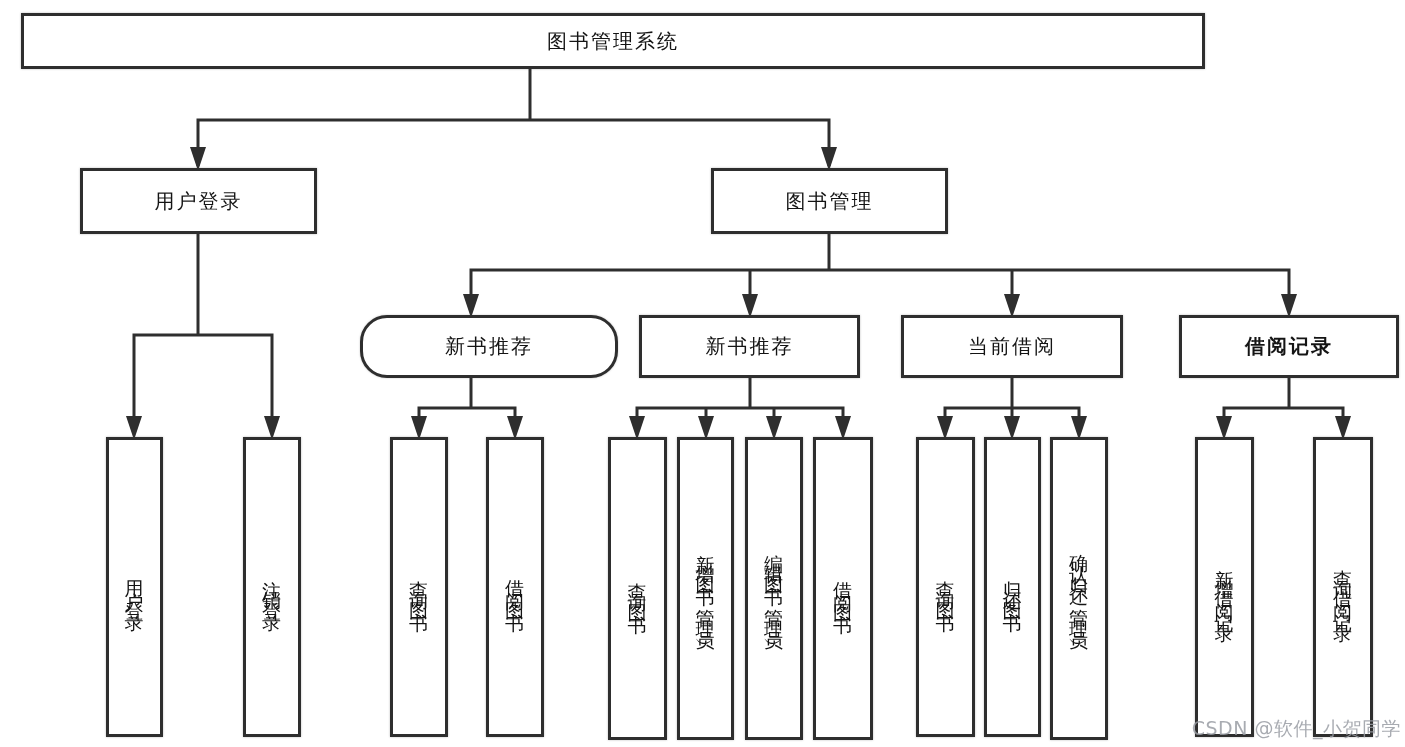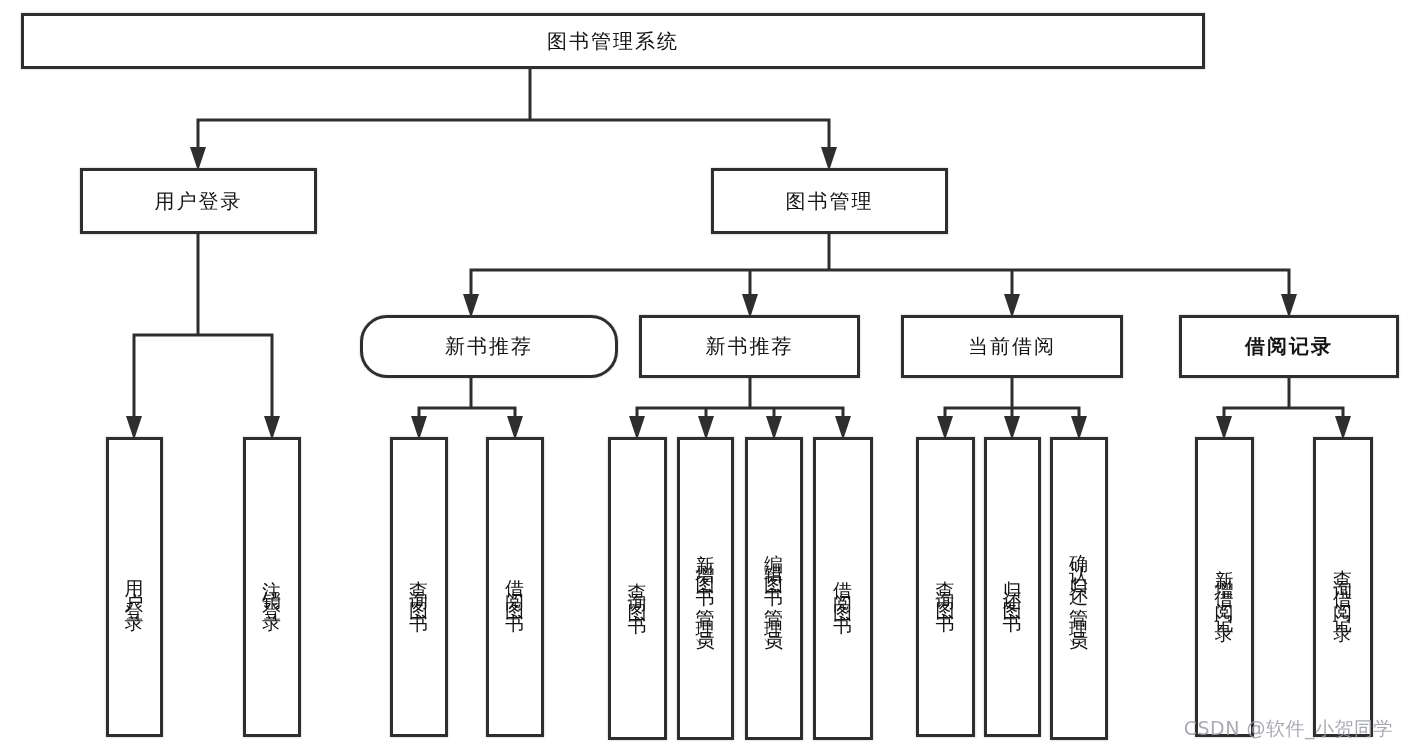--- a/index.html
+++ b/index.html
@@ -51,21 +51,21 @@
   #n-l-add-book    {left:677px; top:437px; width:57px;  height:303px;}
   #n-l-edit-book   {left:745px; top:437px; width:58px;  height:303px;}
   #n-l-borrow2     {left:813px; top:437px; width:60px;  height:303px;}
   #n-l-query3      {left:916px; top:437px; width:59px;  height:300px;}
   #n-l-return      {left:984px; top:437px; width:57px;  height:300px;}
   #n-l-confirm     {left:1050px;top:437px; width:58px;  height:303px;}
   #n-l-add-record  {left:1195px;top:437px; width:59px;  height:300px;}
   #n-l-query-record{left:1313px;top:437px; width:60px;  height:300px;}
   .watermark{
     position:absolute;
-    right:12px;top:716px;
+    right:4px;top:716px;
     font-size:19px;
     letter-spacing:.5px;
     color:rgba(153,156,163,.85);
     z-index:5;
     white-space:nowrap;
   }
 </style>
 </head>
 <body>
 

